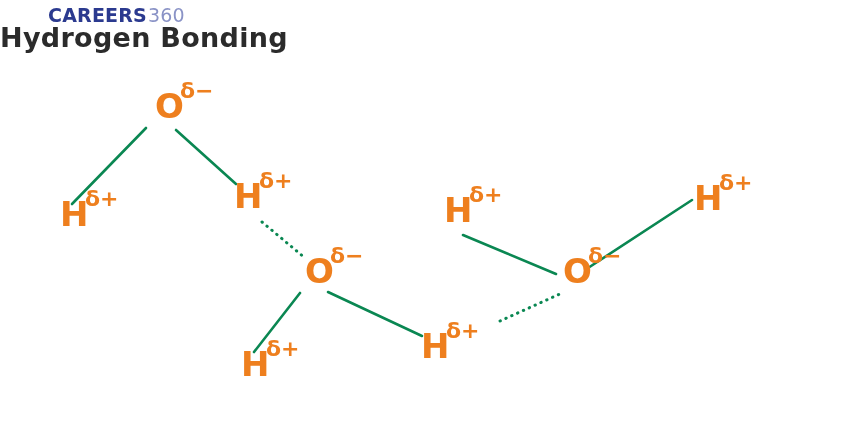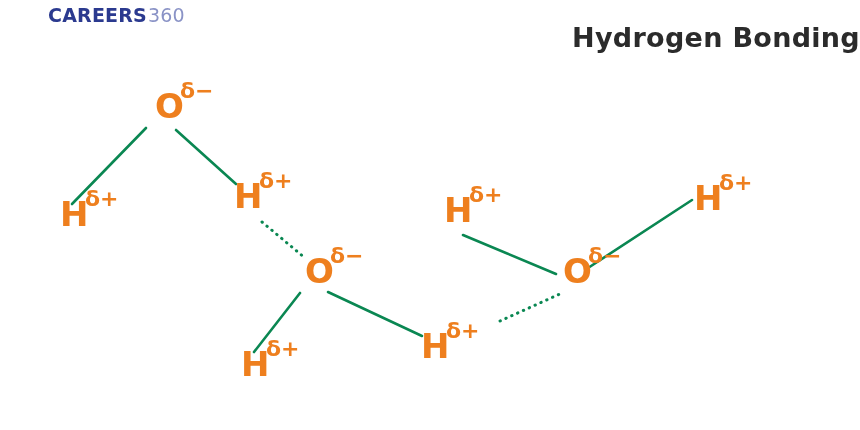--- a/index.html
+++ b/index.html
@@ -47,21 +47,21 @@
     line-height: 1;
     margin-left: 1px;
   }
 
   
   #diagram-title {
     position: absolute;
     left: 0;
     top: 22px;
     width: 860px;
-    text-align: right;
+    text-align: left;
     font-family: "DejaVu Sans", sans-serif;
     font-weight: bold;
     font-size: 27px;
     color: #2B2B2B;
     letter-spacing: 0.3px;
   }
 
   
   #molecule-diagram {
     position: absolute;

